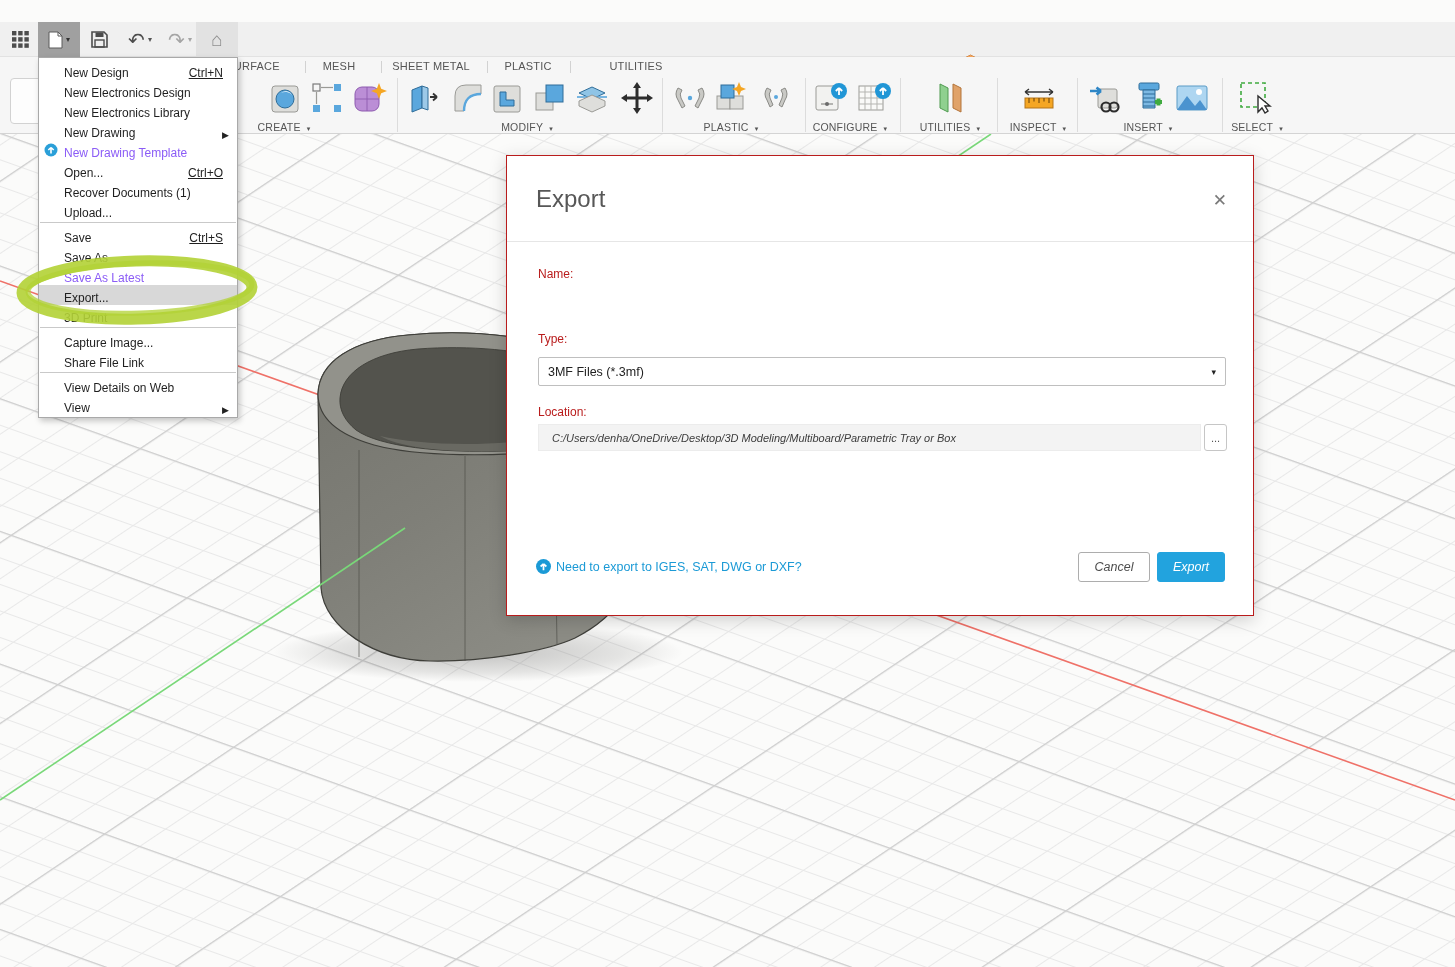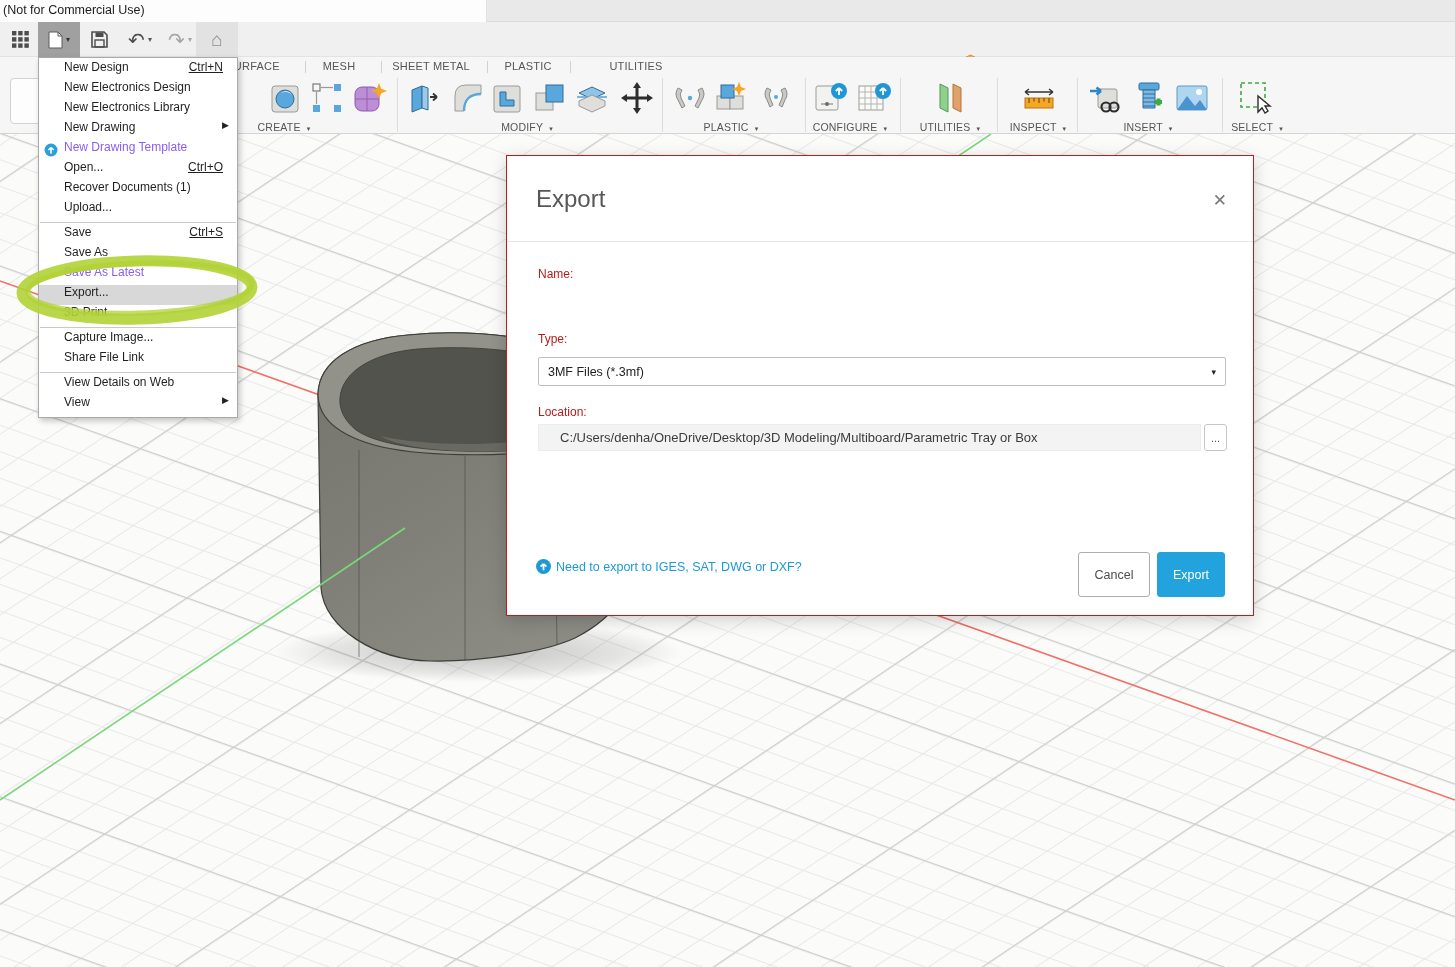--- a/index.html
+++ b/index.html
@@ -42,21 +42,21 @@
   .browser-bar { position:absolute; left:8px; top:146px; width:291px; height:22px; background:#fdfdfd; border:1px solid #d8d8d8; display:flex; align-items:center; }
   .browser-bar .coll { font-size:9px; color:#444; margin-left:5px; letter-spacing:-1px; }
   .browser-bar .plabel { font-size:11px; color:#444; margin-left:9px; }
   .browser-bar .minus { position:absolute; right:8px; font-size:13px; color:#111; }
   .tri { position:absolute; left:20px; top:177px; width:0; height:0; border-left:14px solid transparent; border-bottom:13px solid #6e6e6e; }
   .tray-tab { position:absolute; left:236px; top:175px; width:44px; height:18px; background:#a8a8a8; color:#f4f4f4; font-size:11px; display:flex; align-items:center; justify-content:center; }
   .radio-dot { position:absolute; left:282px; top:175px; font-size:13px; color:#1a1a1a; }
 
   
   .file-menu { position:absolute; left:38px; top:57px; width:200px; background:#ffffff; border:1px solid #a9a9a9; box-shadow:2px 3px 6px rgba(0,0,0,.22); z-index:20; padding:2px 0; }
-  .mi { position:relative; height:20px; display:flex; align-items:flex-start; font-size:12px; color:#1f1f1f; padding-left:25px; }
+  .mi { position:relative; height:20px; display:flex; align-items:flex-end; font-size:12px; color:#1f1f1f; padding-left:25px; }
   .mi .sc { position:absolute; right:14px; color:#1f1f1f;text-decoration:underline; }
   .mi.disabled, .mi.disabled .sc { color:#8b5cf6; }
   .mi.hover { background:#d8d8d8; }
   .mi .sub { position:absolute; right:8px; font-size:9px; color:#222; }
   .mi .micon { position:absolute; left:5px; top:3px; width:14px; height:14px; }
   .msep { height:1px; background:#c9c9c9; margin:2px 1px; }
 
   
   .marker { position:absolute; left:0; top:0; z-index:30; pointer-events:none; }
 
@@ -67,24 +67,24 @@
   .dialog { position:absolute; left:506px; top:155px; width:748px; height:461px; background:#ffffff; border:1px solid #b91c1c; box-shadow:0 4px 16px rgba(0,0,0,.18); z-index:40; }
   .dlg-header { position:relative; height:86px; border-bottom:1px solid #e6e6e6; }
   .dlg-title { position:absolute; left:29px; top:29px; font-size:24px; color:#575757; }
   .dlg-close { position:absolute; right:26px; top:34px; font-size:17px; color:#7a7a7a; cursor:default; }
   .fld-label { position:absolute; font-size:12px; color:#b91c1c; }
   .name-input { position:absolute; left:31px; top:138px; width:688px; height:27px; border:2px solid #2aa6e2; border-radius:2px; background:#fff; display:flex; align-items:center; padding-left:8px; font-size:12.5px; color:#1a1a1a; }
   .name-input .sel { background:#b4bcc1; padding:1px 0; }
   .name-input .caret-line { display:inline-block; width:1px; height:14px; background:#222; margin-left:1px; }
   .select-box { position:absolute; left:31px; top:201px; width:688px; height:29px; border:1px solid #bfbfbf; border-radius:2px; background:#fff; display:flex; align-items:center; padding-left:9px; font-size:12.5px; color:#222; }
   .select-box .dd { position:absolute; right:9px; font-size:9px; color:#222; }
-  .loc-field { position:absolute; left:31px; top:268px; width:663px; height:27px; background:#f3f3f3; border:1px solid #ececec; display:flex; align-items:center; padding-left:21px; font-size:13px; color:#3c3c3c; white-space:nowrap; overflow:hidden; }
+  .loc-field { position:absolute; left:31px; top:268px; width:663px; height:27px; background:#f3f3f3; border:1px solid #ececec; display:flex; align-items:center; padding-left:13px; font-size:11px; color:#3c3c3c; white-space:nowrap; overflow:hidden;font-style:italic; }
   .browse-btn { position:absolute; left:697px; top:268px; width:23px; height:27px; background:#fff; border:1px solid #c6c6c6; border-radius:3px; font-size:11px; color:#555; display:flex; align-items:center; justify-content:center; }
   .help-link { position:absolute; left:29px; top:403px; display:flex; align-items:center; gap:5px; font-size:12.5px; color:#1b9ad6; }
-  .btn { position:absolute; top:396px; height:45px; border-radius:3px; font-size:12.5px; display:flex; align-items:center; justify-content:center; }
+  .btn { position:absolute; top:396px; height:30px; border-radius:3px; font-size:12.5px; display:flex; align-items:center; justify-content:center;font-style:italic; }
   .btn-cancel { left:571px; width:72px; background:#fff; border:1px solid #adadad; color:#4d4d4d; }
   .btn-export { left:650px; width:68px; background:#22a3de; border:1px solid #22a3de; color:#fff; }
 </style>
 </head>
 <body>
 
 <div class="screen">
 
   <svg class="canvas" width="1455" height="833" viewBox="0 134 1455 833">
     <defs>
@@ -156,24 +156,20 @@
 
       <line x1="359" y1="450" x2="359" y2="657" stroke="#4a4a44" stroke-width="0.9" opacity="0.7"></line>
       <line x1="465" y1="456" x2="465" y2="661" stroke="#4a4a44" stroke-width="0.9" opacity="0.7"></line>
       <line x1="554" y1="451" x2="557" y2="645" stroke="#4a4a44" stroke-width="0.9" opacity="0.7"></line>
     </g>
 
     <line x1="0" y1="800" x2="405" y2="528" stroke="#79d879" stroke-width="1.6"></line>
     <line x1="506" y1="460" x2="991" y2="134" stroke="#79d879" stroke-width="1.6"></line>
   </svg>
 
-  <div class="titlebar">
-    <div class="white"></div>
-    <span class="txt">(Not for Commercial Use)</span>
-  </div>
 
   <div class="qat">
     <div class="qbtn" style="left:6px; width:28px;">
       <svg width="17" height="17" viewBox="0 0 17 17">
         <g fill="#4d4d4d">
           <rect x="0" y="0" width="4.4" height="4.4"></rect>
             <rect x="6.2" y="0" width="4.4" height="4.4"></rect>
             <rect x="12.4" y="0" width="4.4" height="4.4"></rect>
           <rect x="0" y="6.2" width="4.4" height="4.4"></rect>
             <rect x="6.2" y="6.2" width="4.4" height="4.4"></rect>

